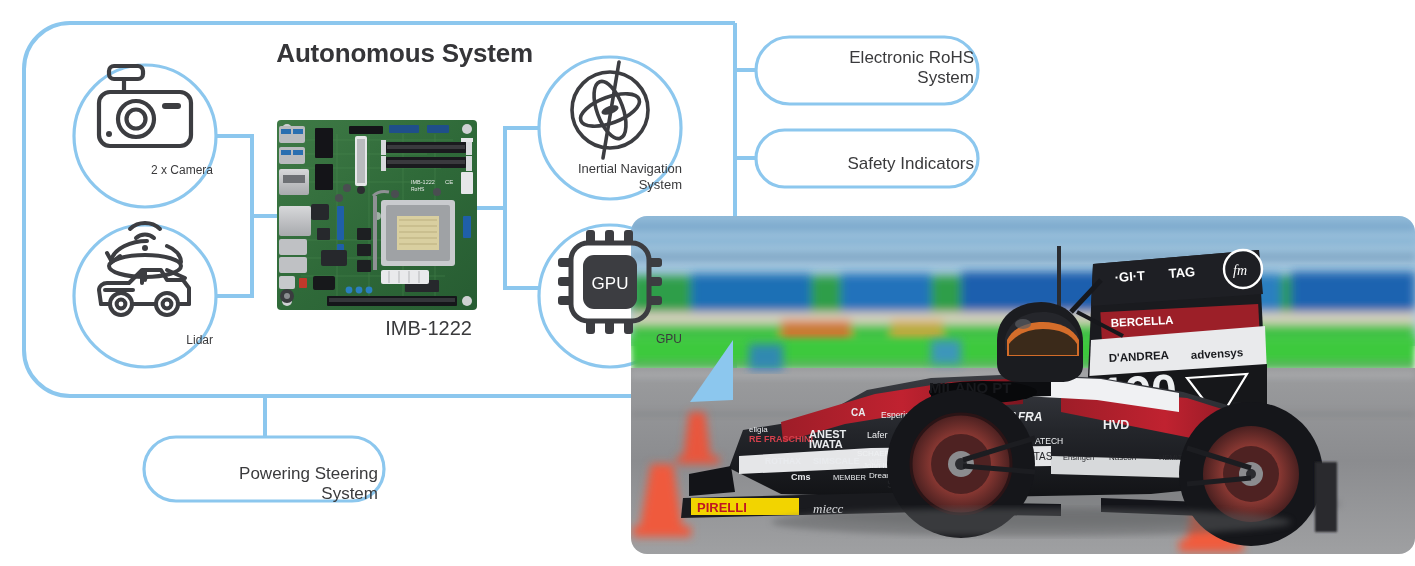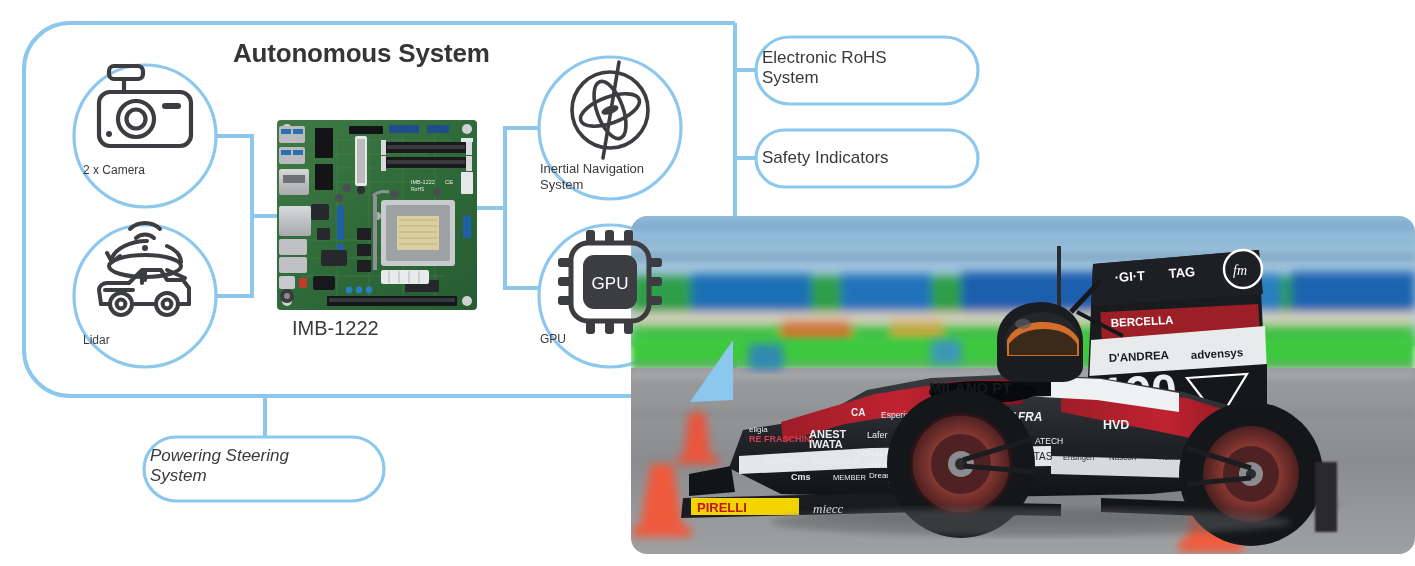--- a/index.html
+++ b/index.html
@@ -28,21 +28,21 @@
     height: 566px;
   }
   .layer-lines { z-index: 2; }
   .layer-top   { z-index: 6; }
 
   
   .txt {
     position: absolute;
     z-index: 7;
     color: #3a3a3c;
-    text-align: left;
+    text-align: right;
     line-height: 1.18;
     white-space: pre-line;
   }
   #title {
     left: 233px; top: 38px;
     width: 300px;
     font-size: 26px;
     font-weight: bold;
     letter-spacing: -0.2px;
     color: #353538;
@@ -60,22 +60,22 @@
   #label-camera { left: 83px;  top: 163px; width: 130px; }
   #label-lidar  { left: 83px;  top: 333px; width: 130px; }
   #label-ins    { left: 540px; top: 161px; width: 142px; font-size: 13px; line-height: 1.22; }
   #label-gpu    { left: 540px; top: 332px; width: 142px; }
 
   .pill-label {
     font-size: 17px;
     color: #3a3a3c;
   }
   #pill-ebs-label    { left: 762px; top: 48px;  width: 212px; }
-  #pill-safety-label { left: 762px; top: 148px; width: 212px; }
-  #pill-steer-label  { left: 150px; top: 446px; width: 228px; font-style: italic; }
+  #pill-safety-label { left: 762px; top: 154px; width: 212px; }
+  #pill-steer-label  { left: 150px; top: 464px; width: 228px; }
 
   
   #photo {
     position: absolute;
     left: 631px; top: 216px;
     width: 784px; height: 338px;
     border-radius: 16px;
     overflow: hidden;
     z-index: 4;
   }

